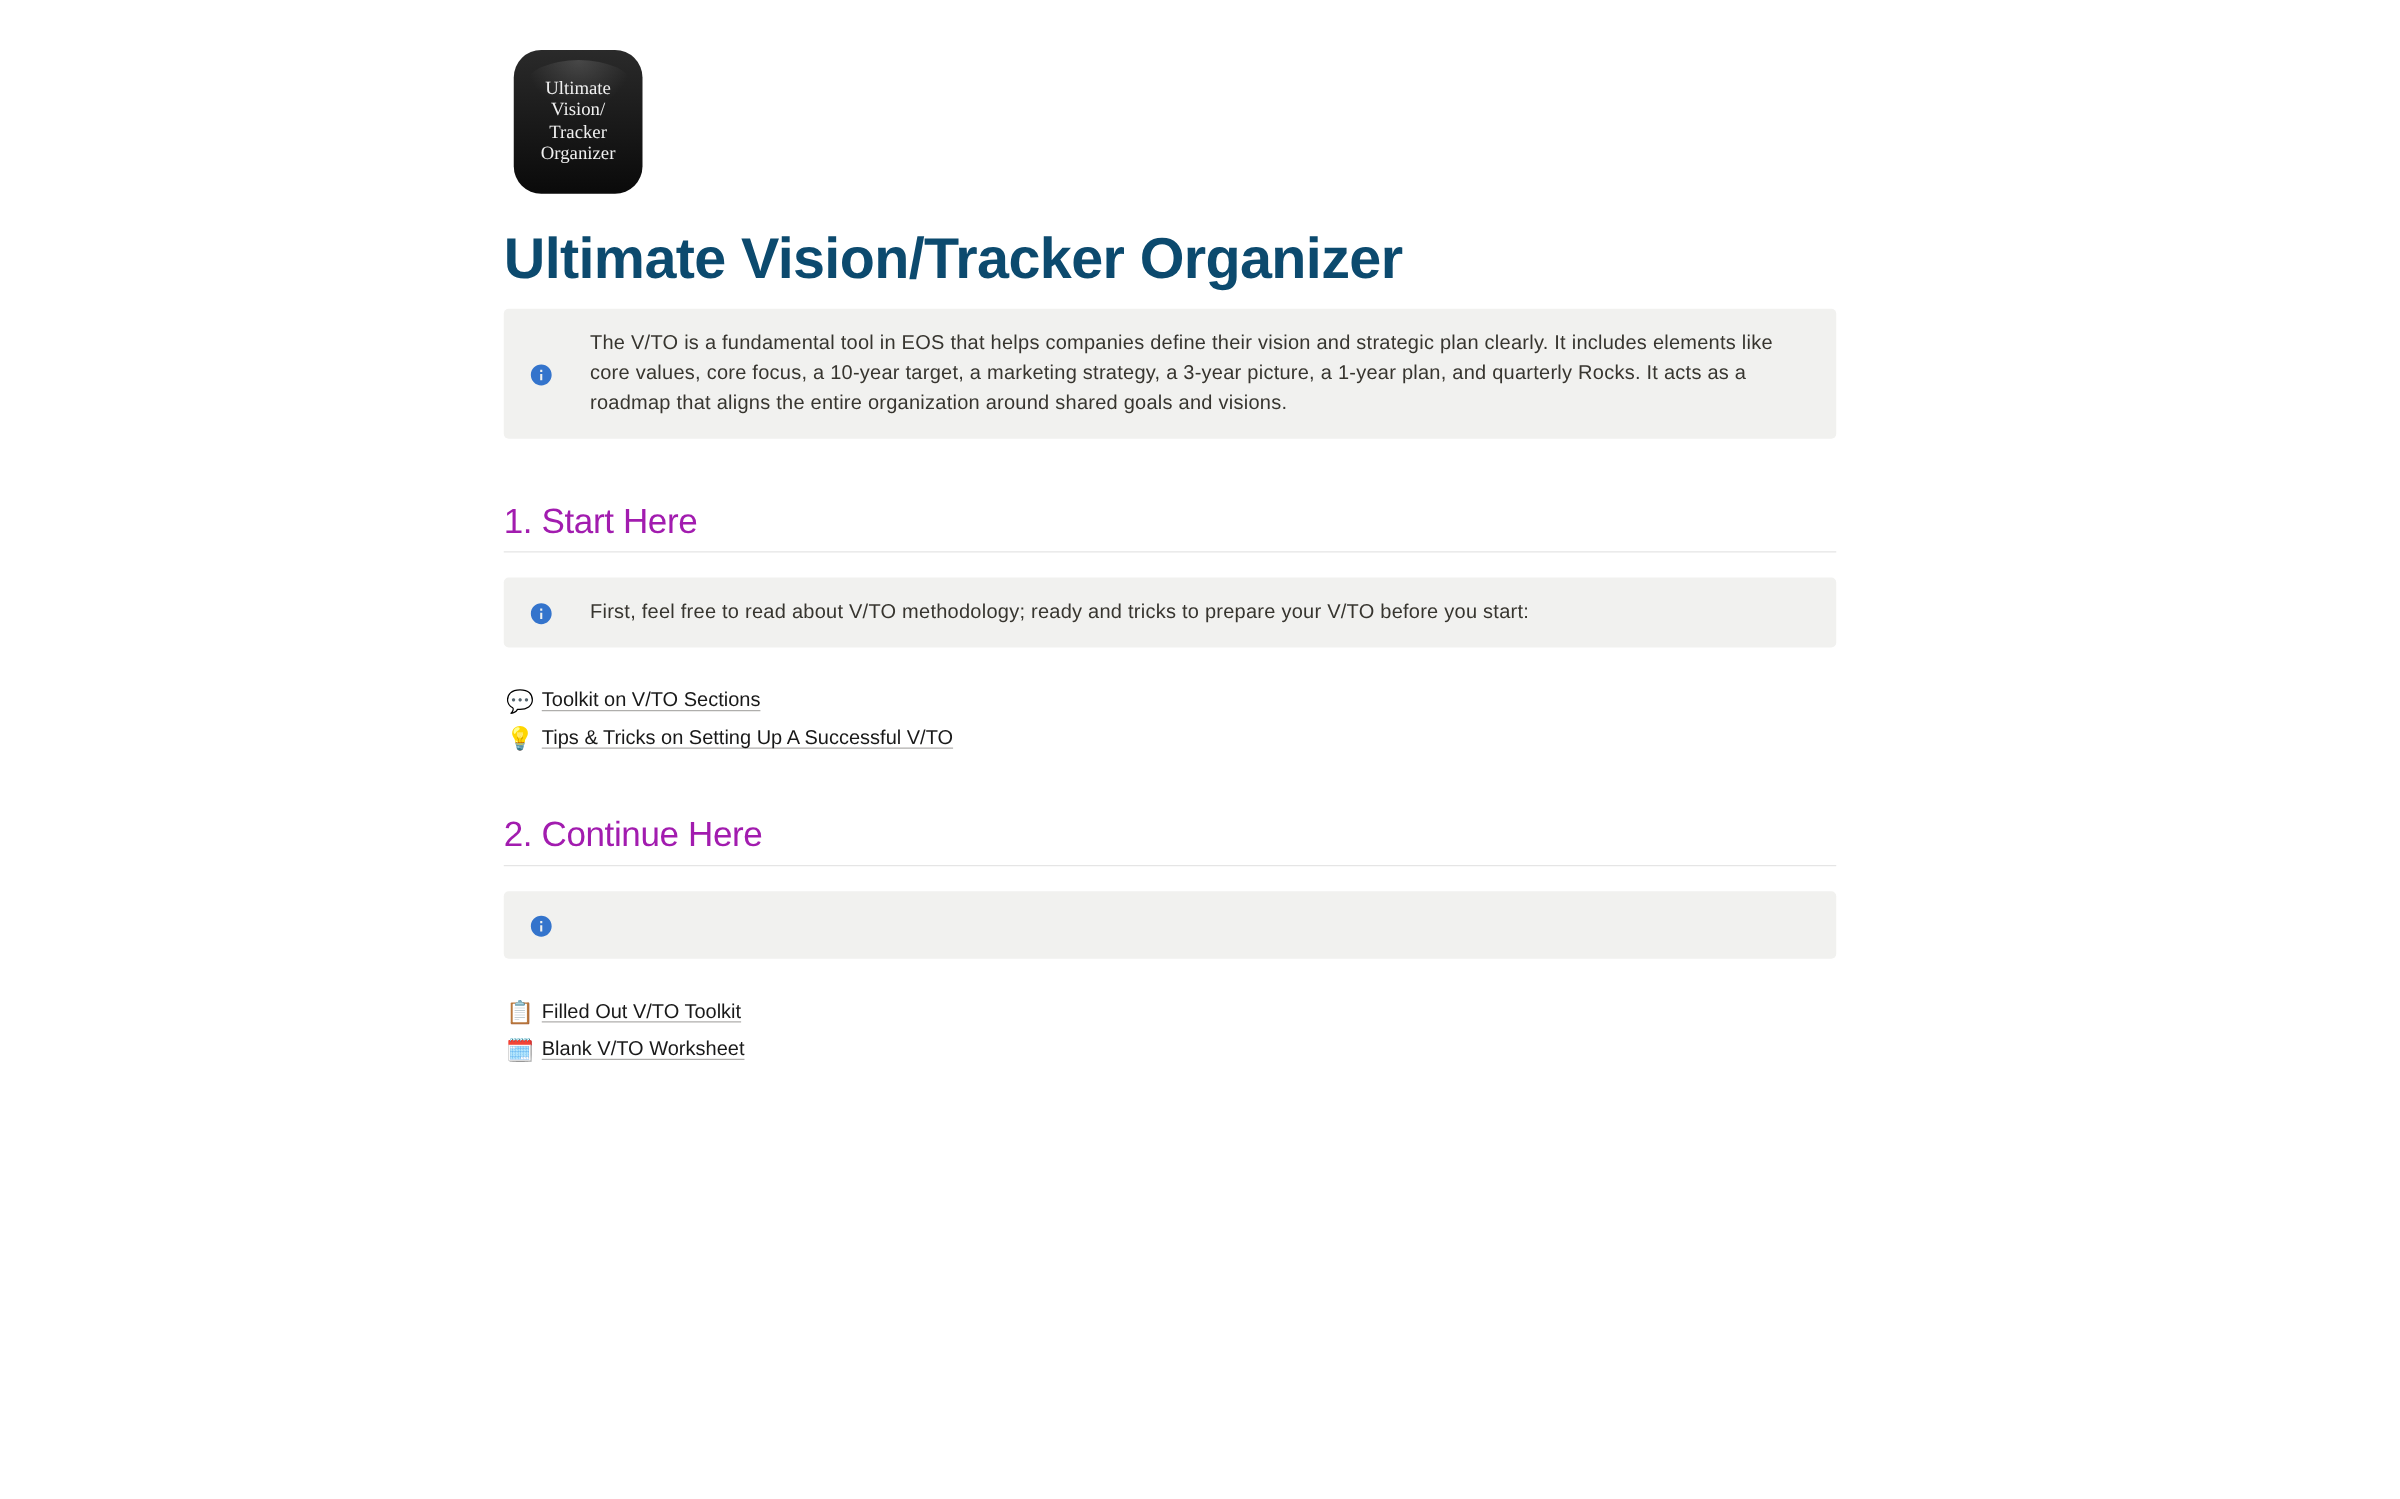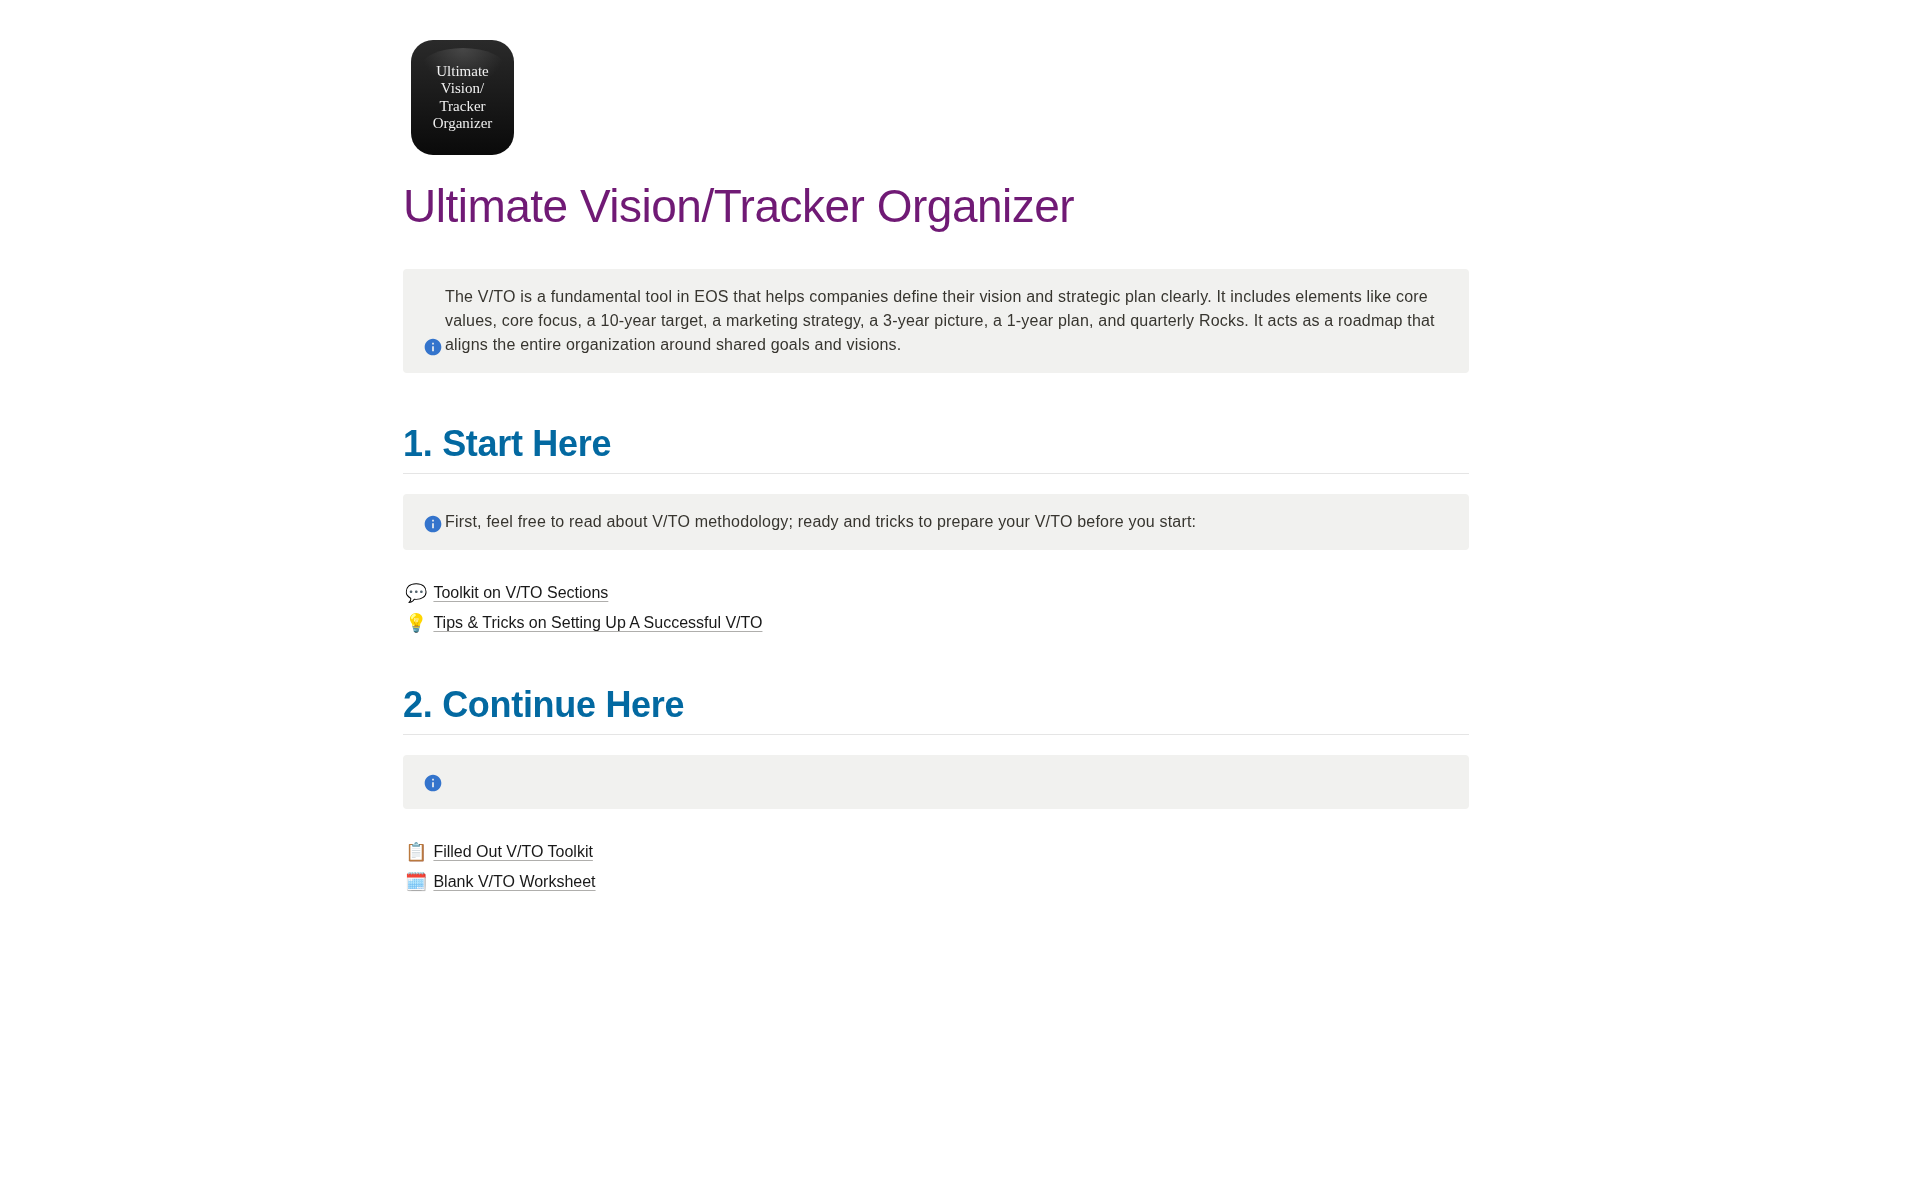--- a/index.html
+++ b/index.html
@@ -51,34 +51,34 @@
       color: #f0f0f0;
       font-size: 15px;
       line-height: 1.15;
       text-align: center;
       position: relative;
       z-index: 1;
     }
 
     .page-title {
       font-size: 46px;
-      font-weight: 400;
-      color: #701a75;
-      margin-bottom: 36px;
+      font-weight: 700;
+      color: #0c4a6e;
+      margin-bottom: 14px;
       letter-spacing: -0.5px;
     }
 
     .callout {
       background: #f1f1ef;
       border-radius: 4px;
       padding: 16px 20px;
       display: flex;
-      gap: 2px;
+      gap: 29px;
       margin-bottom: 50px;
-      align-items: flex-end;
+      align-items: center;
     }
 
     .callout.small-margin {
       margin-bottom: 30px;
     }
 
     .info-icon {
       width: 20px;
       height: 20px;
       flex-shrink: 0;
@@ -90,23 +90,23 @@
     }
 
     .callout-text {
       font-size: 16px;
       line-height: 1.5;
       color: #37352f;
       letter-spacing: 0.2px;
     }
 
     .section-heading {
-      font-size: 36px;
-      font-weight: 700;
-      color: #0369a1;
+      font-size: 28px;
+      font-weight: 400;
+      color: #a21caf;
       margin-bottom: 8px;
       letter-spacing: -0.3px;
     }
 
     .divider {
       border: none;
       border-top: 1px solid #e5e5e5;
       margin-bottom: 20px;
     }
 

